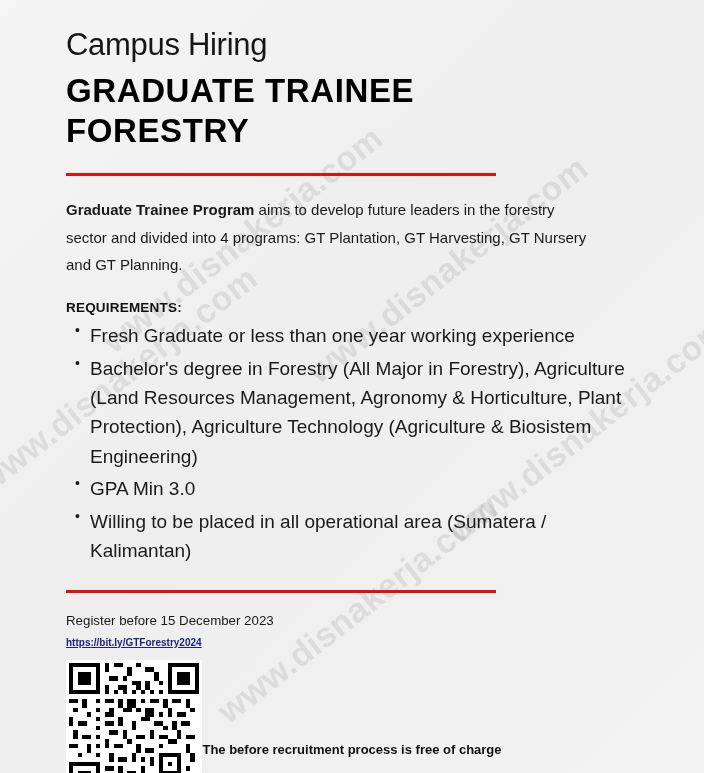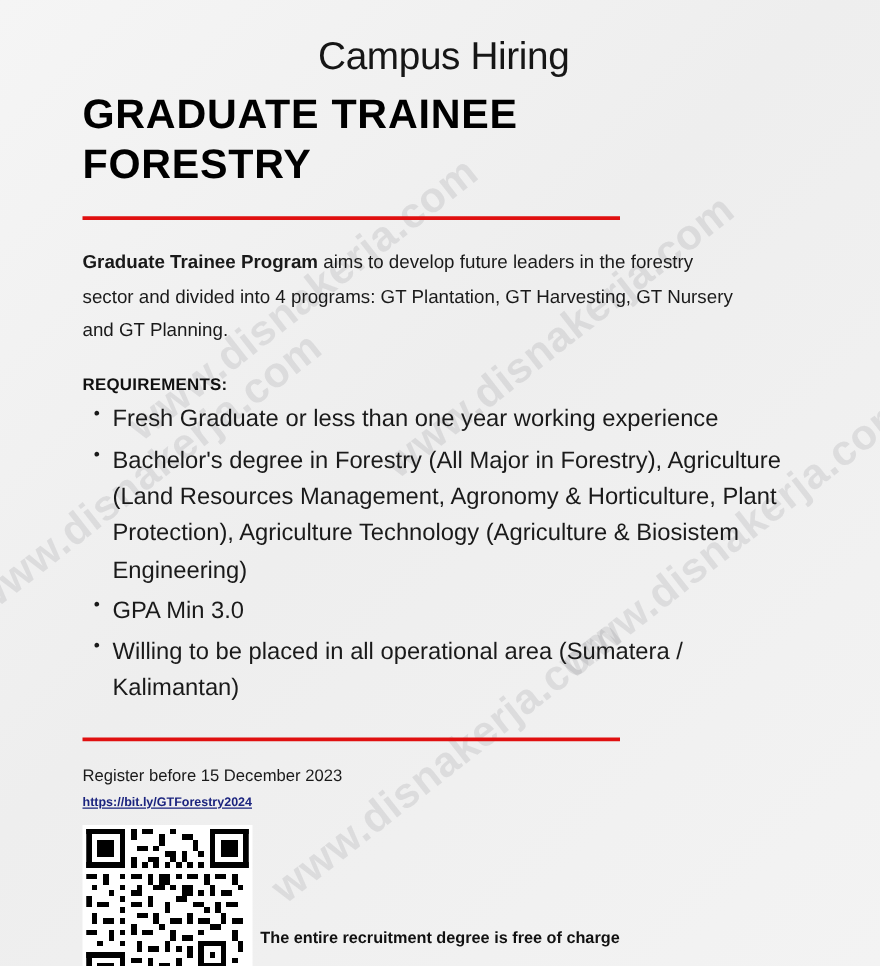--- a/index.html
+++ b/index.html
@@ -49,21 +49,20 @@
     padding: 26px 60px 0 66px;
     box-sizing: border-box;
   }
   .kicker {
     font-size: 31px;
     font-weight: 400;
     color: #161616;
     letter-spacing: -0.3px;
     margin: 0 0 6px 0;
     line-height: 1.25;
-    text-align: center;
   }
   .title {
     font-size: 33px;
     font-weight: 700;
     letter-spacing: 0.6px;
     color: #000;
     line-height: 1.22;
     margin: 0;
   }
   .title .l2 { display: block; }
@@ -378,14 +377,14 @@
             <span class="sub">Company Agriculture</span>
             <span class="sub">Bogor Interview</span>
             <span class="sub bold">Only shortlisted participant will be invited</span>
           </li>
         </ul>
       </div>
 
     </div>
   </div>
 
-  <div class="footer">The entire recruitment degree is free of charge</div>
+  <div class="footer">The before recruitment process is free of charge</div>
 </div>
 
 </body></html>

